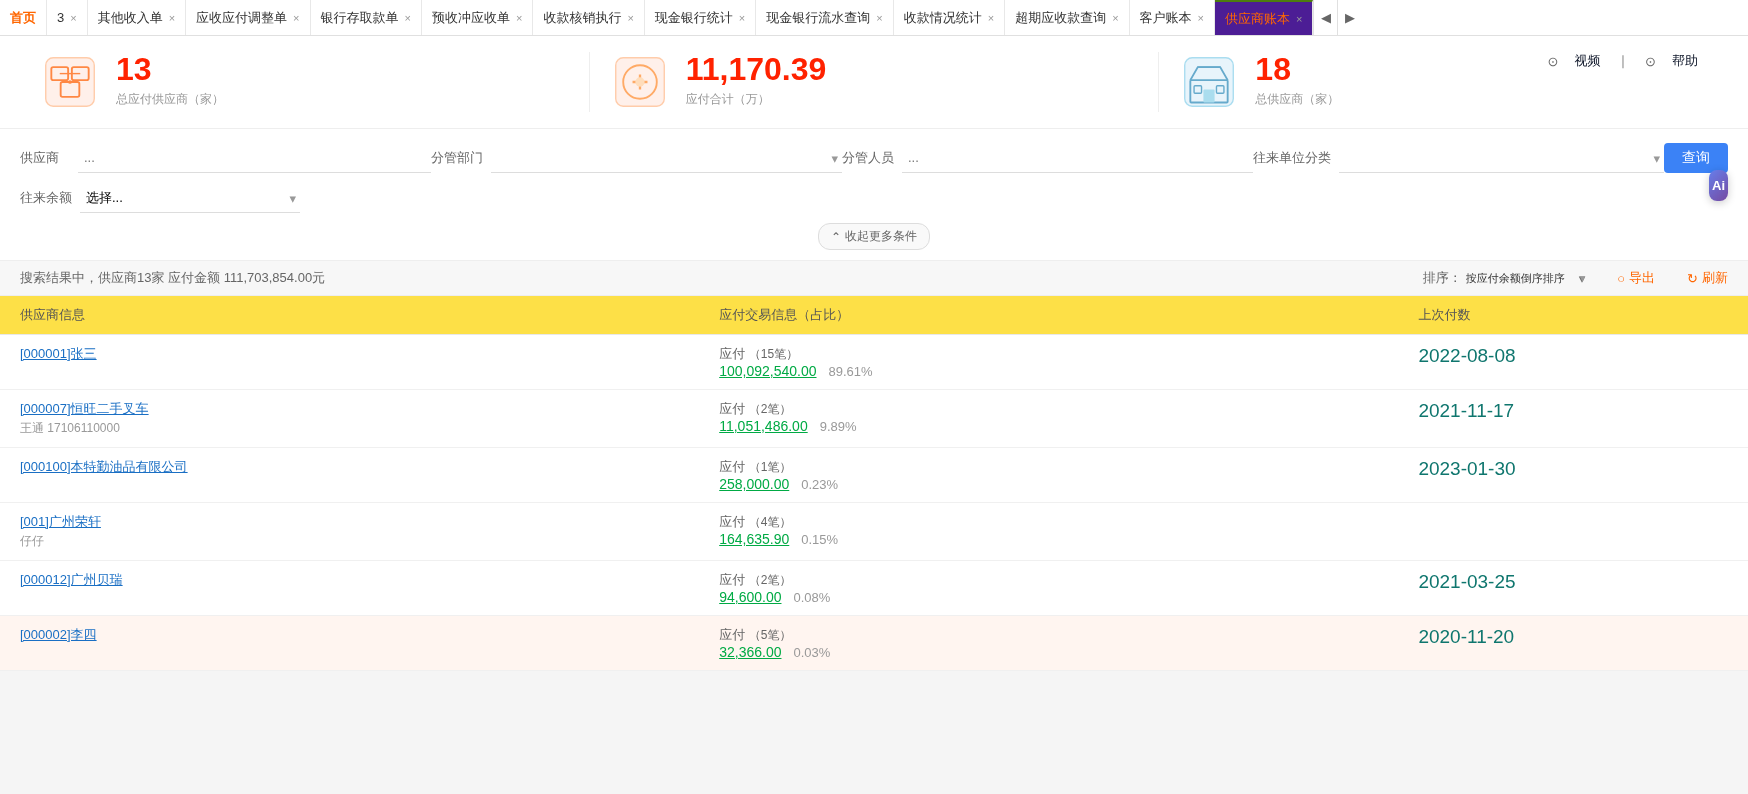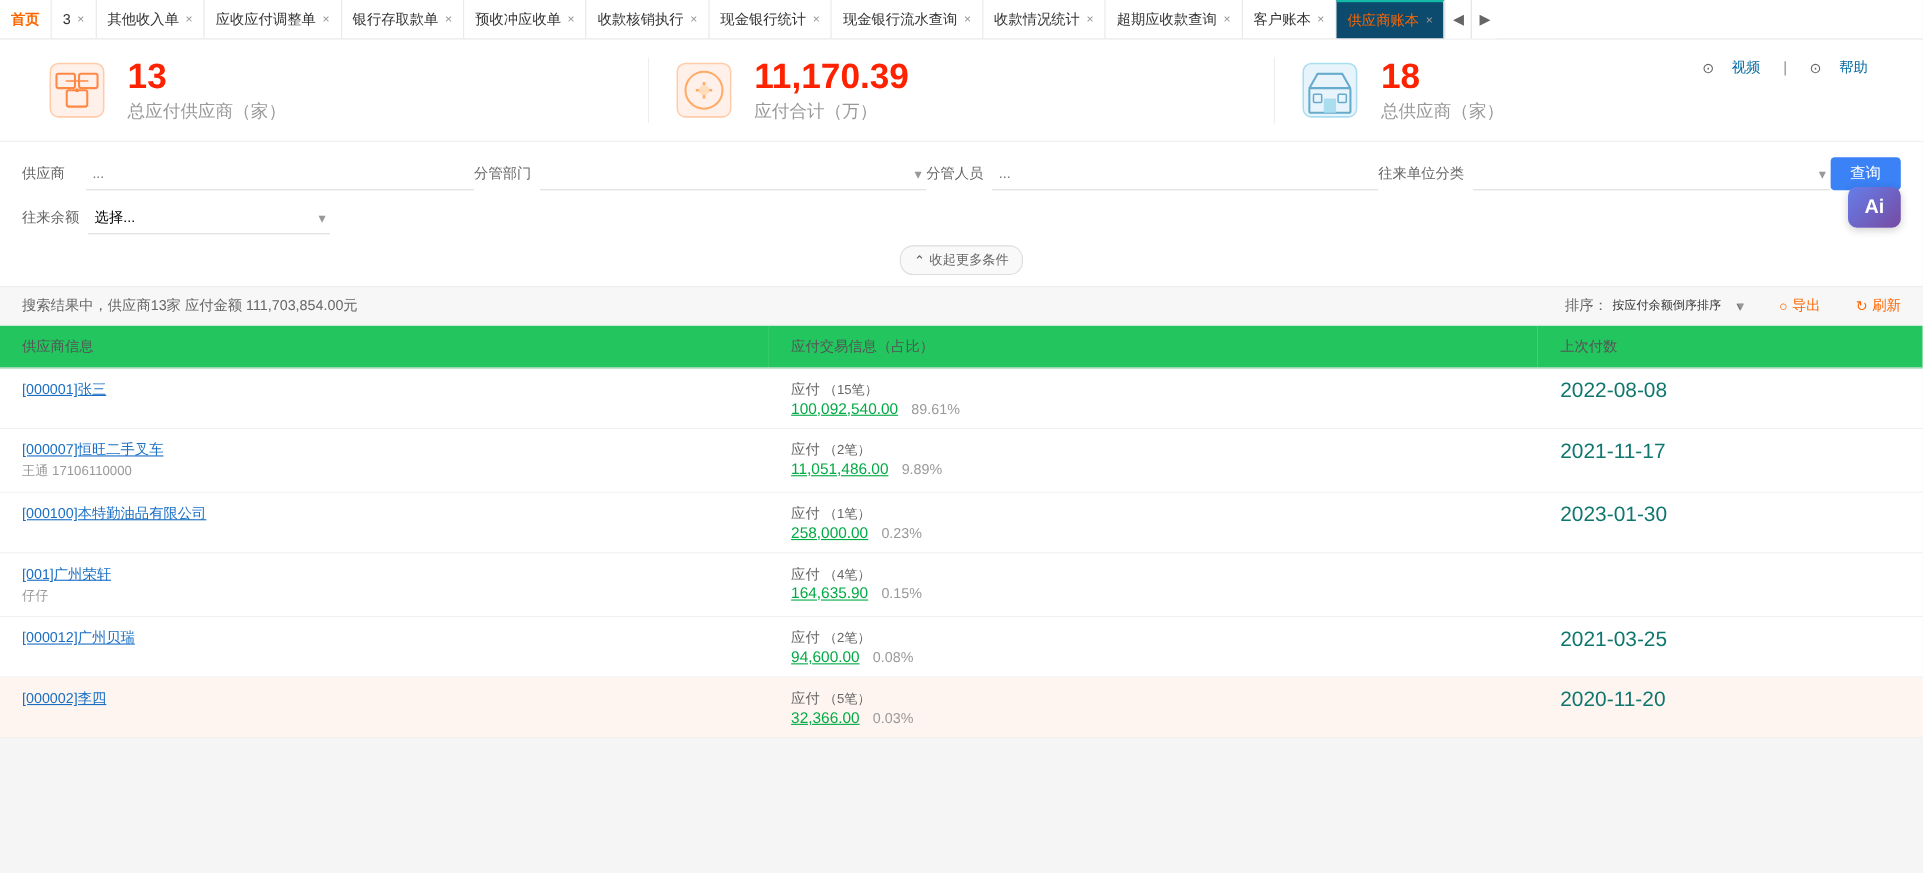--- a/index.html
+++ b/index.html
@@ -26,23 +26,23 @@
       color: #333;
       border-right: 1px solid #e8e8e8;
     }
     .nav-item .close-x {
       margin-left: 6px;
       color: #999;
       font-size: 11px;
       cursor: pointer;
     }
     .nav-item.active {
-      background: #0c4a6e;
+      background: #4c1d95;
       color: #ff6600;
-      border-top: 2px solid #14b8a6;
+      border-top: 2px solid #4d7c0f;
     }
     .nav-item.home { color: #ff6600; font-weight: bold; }
     .nav-arrow {
       width: 24px;
       height: 36px;
       display: flex; align-items: center; justify-content: center;
       cursor: pointer;
       background: #fff;
       border-left: 1px solid #e0e0e0;
       color: #666;
@@ -66,32 +66,32 @@
     }
     .summary-card:last-child { border-right: none; }
     .summary-icon {
       width: 60px;
       height: 60px;
       display: flex; align-items: center; justify-content: center;
     }
     .summary-icon svg { width: 56px; height: 56px; }
     .summary-content { display: flex; flex-direction: column; }
     .summary-number { font-size: 32px; font-weight: bold; color: #ff2200; line-height: 1.1; }
-    .summary-label { font-size: 16px; color: #999; margin-top: 4px; }
+    .summary-label { font-size: 12px; color: #999; margin-top: 4px; }
     .summary-actions {
       display: flex;
       align-items: center;
       gap: 16px;
       margin-left: auto;
       font-size: 13px;
       color: #666;
       padding-right: 10px;
       align-self: flex-start;
     }
-    .summary-actions a { color: #0369a1; text-decoration: none; cursor: pointer; }
+    .summary-actions a { color: #0f172a; text-decoration: none; cursor: pointer; }
 
     
     .filter-area {
       background: #fff;
       padding: 14px 20px 10px;
       border-bottom: 1px solid #eee;
     }
     .filter-row {
       display: flex;
       align-items: center;
@@ -233,21 +233,21 @@
       background: #fff;
       margin: 0;
       overflow: auto;
     }
     .data-table {
       width: 100%;
       border-collapse: collapse;
       font-size: 13px;
     }
     .data-table thead tr {
-      background: #22c55e;
+      background: #fde047;
       border-bottom: 1px solid #e8e8e8;
     }
     .data-table thead th {
       padding: 10px 20px;
       text-align: left;
       font-weight: normal;
       color: #555;
       border-bottom: 1px solid #e8e8e8;
     }
     .data-table tbody tr {
@@ -292,22 +292,22 @@
     ::-webkit-scrollbar-thumb { background: #ccc; border-radius: 3px; }
 
     
     .ai-badge {
       position: fixed;
       right: 20px;
       top: 170px;
       background: linear-gradient(135deg, #667eea, #764ba2);
       color: white;
       border-radius: 8px;
-      padding: 8px 15px;
-      font-size: 18px;
+      padding: 8px 3px;
+      font-size: 13px;
       font-weight: bold;
       cursor: pointer;
       box-shadow: 0 2px 8px rgba(0,0,0,0.2);
     }
   </style>
 </head>
 <body>
 
 <div class="nav-bar">
   <div class="nav-item home">

